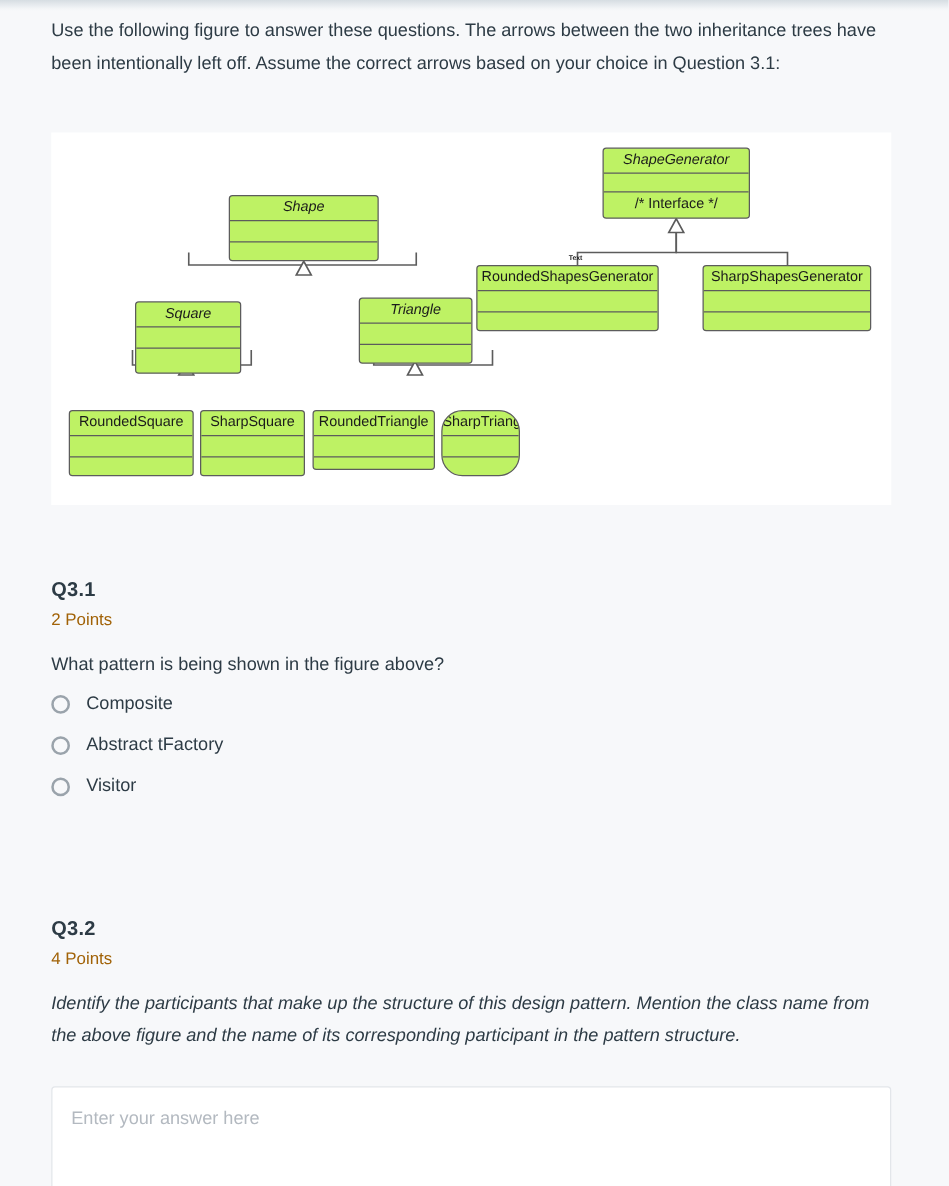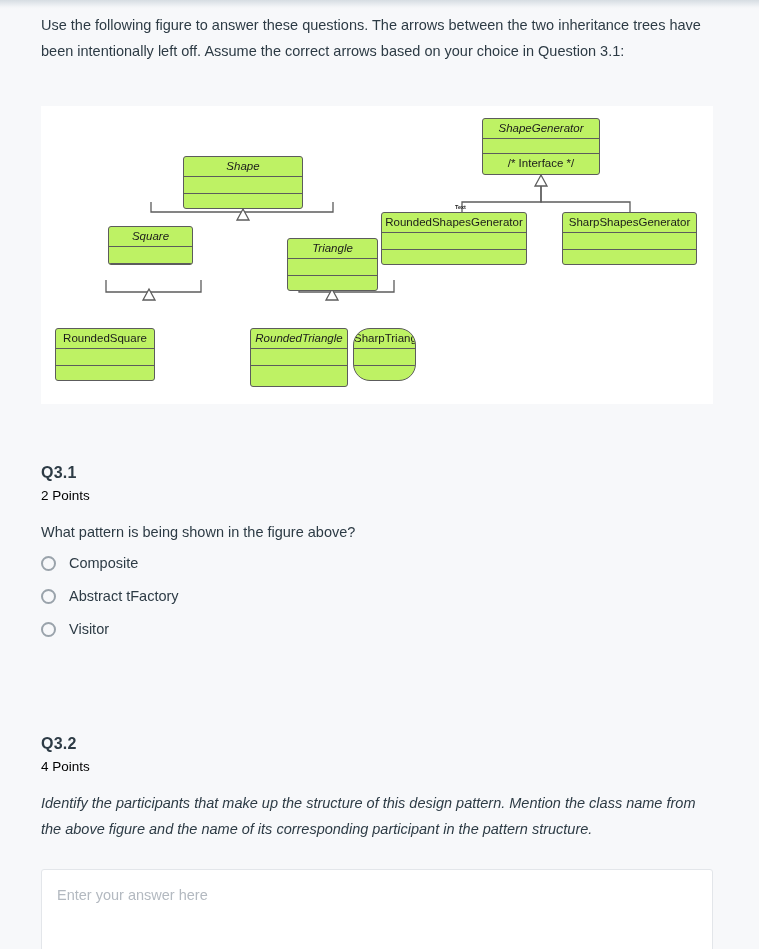--- a/index.html
+++ b/index.html
@@ -87,21 +87,21 @@
   .q-title {
     position: absolute;
     font-size: 16px;
     font-weight: bold;
     color: #2d3b45;
     letter-spacing: .2px;
   }
   .q-points {
     position: absolute;
     font-size: 13.5px;
-    color: #000000;
+    color: #a16207;
   }
   .q-prompt {
     position: absolute;
     font-size: 14.5px;
     line-height: 26px;
     color: #2d3b45;
   }
 
   .opt {
     position: absolute;
@@ -175,40 +175,45 @@
           <path d="M500,69 L494,80 L506,80 Z"></path>
         </g>
       </svg>
 
       <div class="cls" style="left:142px; top:50px; width:120px; height:53px;">
         <div class="title italic">Shape</div>
         <div class="row"></div>
         <div class="row"></div>
       </div>
 
-      <div class="cls" style="left:67px; top:120px; width:85px; height:39px;">
+      <div class="cls" style="left:67px; top:135px; width:85px; height:58px;">
         <div class="title italic">Square</div>
         <div class="row"></div>
         <div class="row"></div>
       </div>
 
       <div class="cls" style="left:246px; top:132px; width:91px; height:53px;">
         <div class="title italic">Triangle</div>
         <div class="row"></div>
         <div class="row"></div>
       </div>
 
       <div class="cls" style="left:14px; top:222px; width:100px; height:53px;">
         <div class="title">RoundedSquare</div>
         <div class="row"></div>
         <div class="row"></div>
       </div>
 
-
-      <div class="cls" style="left:209px; top:222px; width:98px; height:59px;font-style:italic;">
+      <div class="cls" style="left:119px; top:222px; width:84px; height:53px;">
+        <div class="title">SharpSquare</div>
+        <div class="row"></div>
+        <div class="row"></div>
+      </div>
+
+      <div class="cls" style="left:209px; top:222px; width:98px; height:48px;">
         <div class="title">RoundedTriangle</div>
         <div class="row"></div>
         <div class="row"></div>
       </div>
 
       <div class="cls" style="left:312px; top:222px; width:63px; height:53px;border-radius:17px;">
         <div class="title">SharpTriangle</div>
         <div class="row"></div>
         <div class="row"></div>
       </div>

